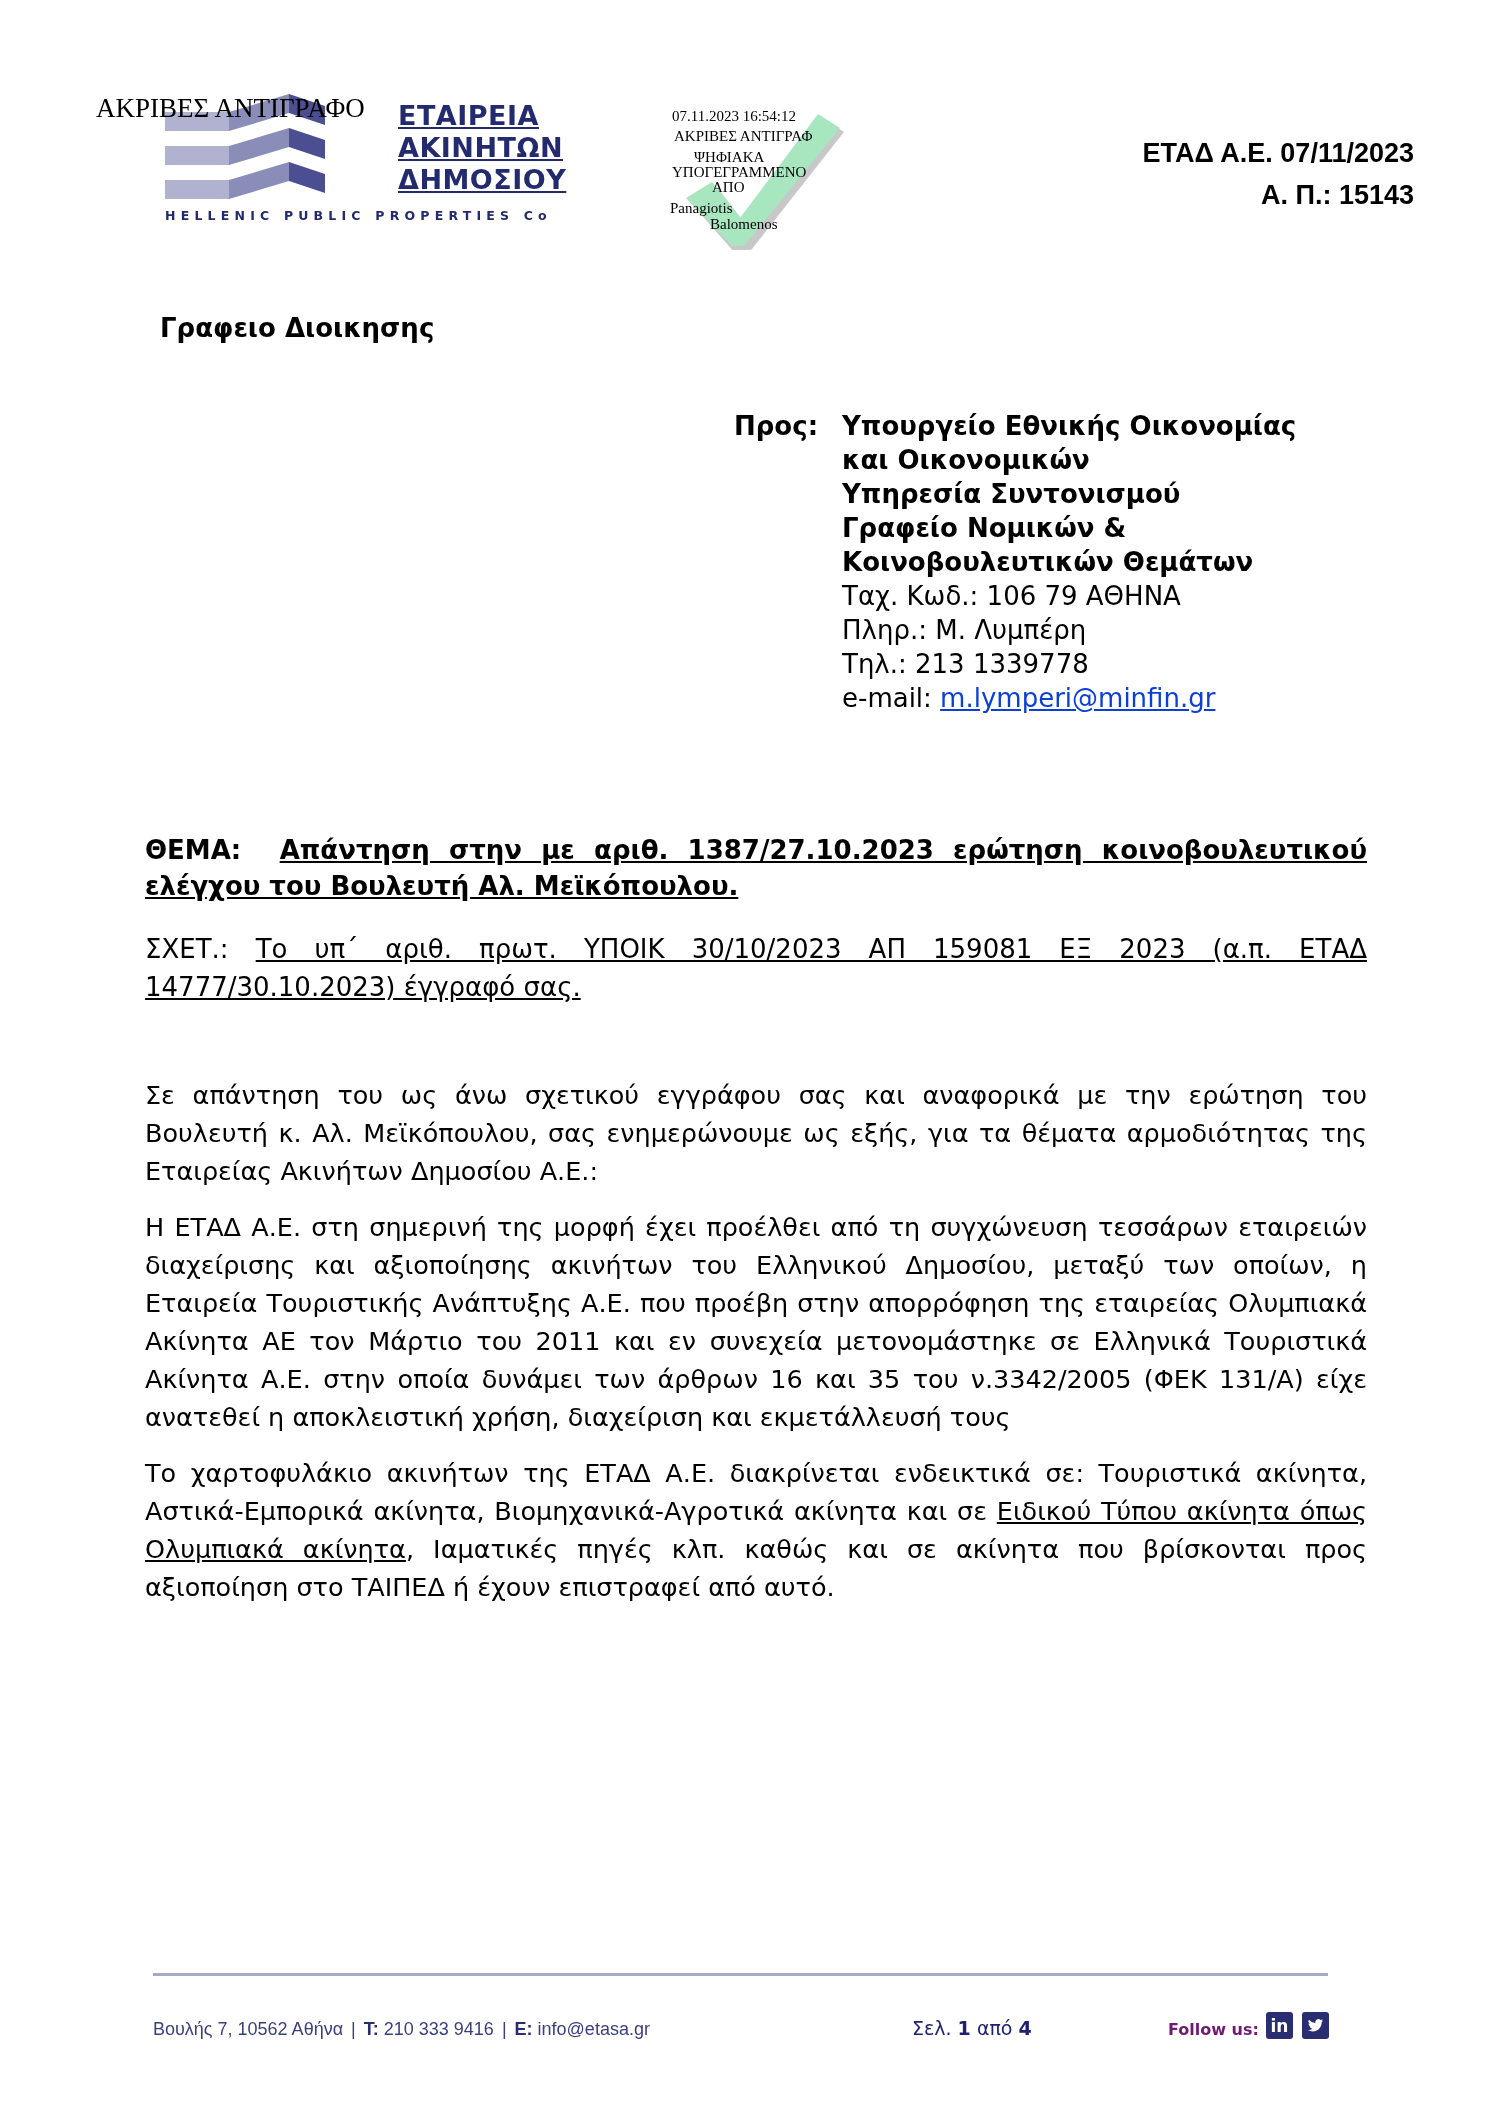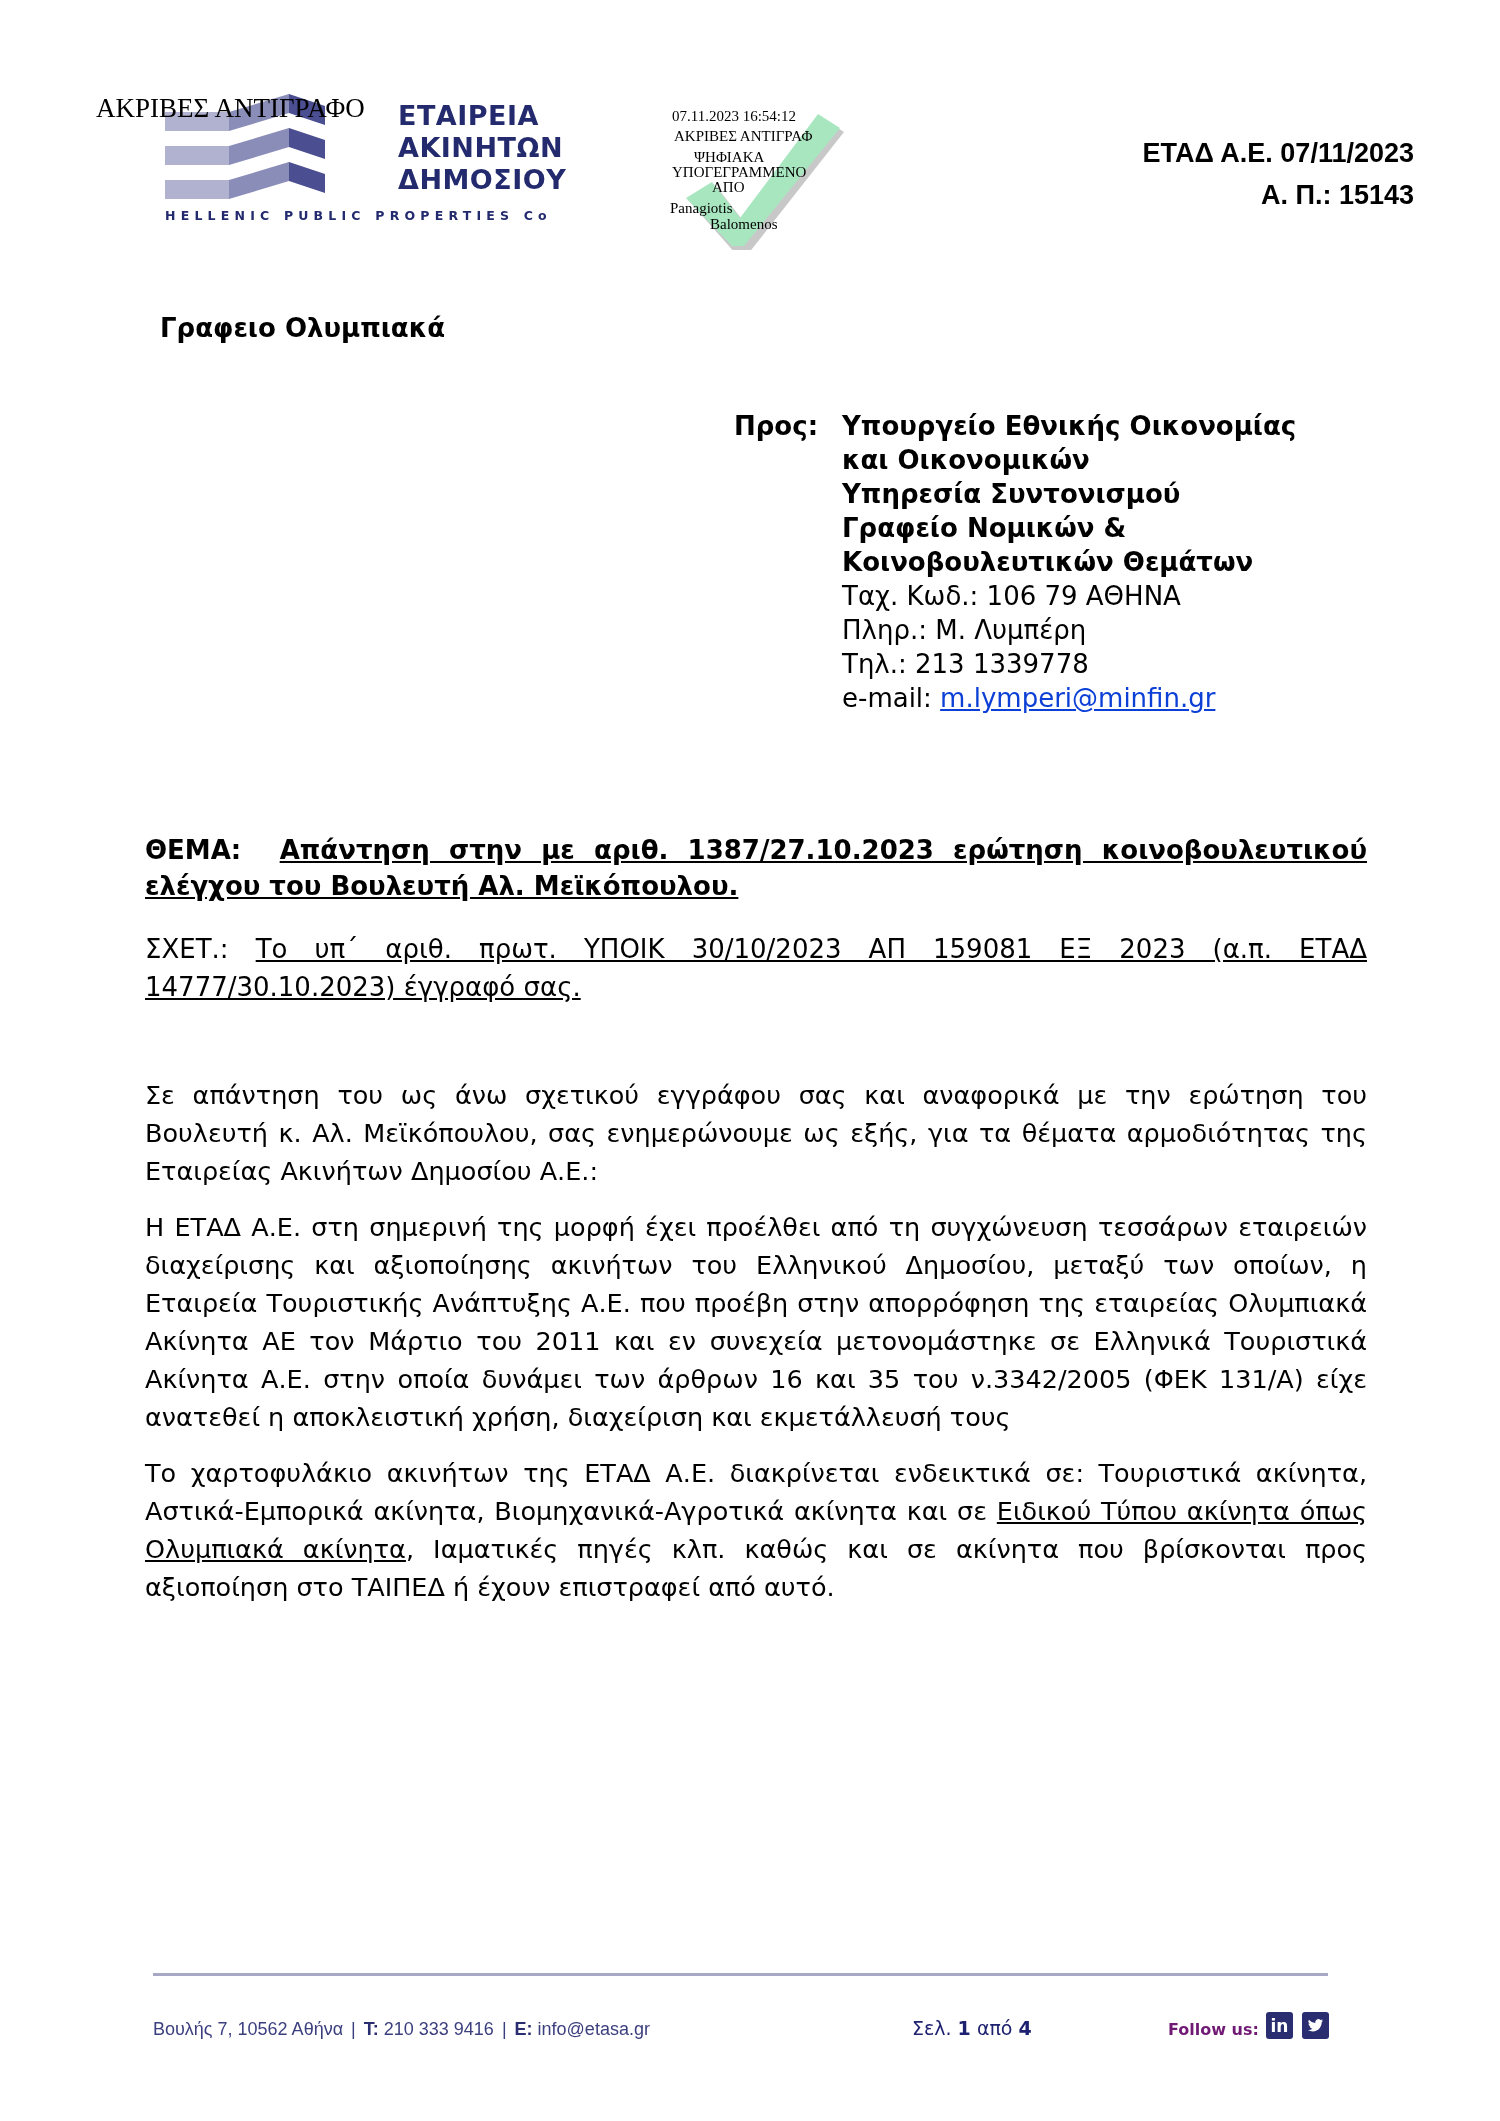--- a/index.html
+++ b/index.html
@@ -1,21 +1,21 @@
 <!DOCTYPE html>
 <html><head>
 <meta charset="utf-8">
 <style>
   html, body { margin: 0; padding: 0; background: #ffffff; }
   body { width: 1500px; height: 2121px; position: relative; overflow: hidden; color: #000; font-family: "DejaVu Sans", sans-serif; }
 
   
   .logo { position: absolute; left: 165px; top: 82px; width: 420px; height: 150px; }
   .logo-mark { position: absolute; left: 0; top: 0; width: 160px; height: 120px; }
-  .logo-text { position: absolute; left: 233px; top: 18px; width: 200px; font-family: "DejaVu Sans", sans-serif; font-weight: bold; color: #232a6e; font-size: 27px; line-height: 32px; letter-spacing: 0.5px; }
+  .logo-text { position: absolute; left: 233px; top: 18px; width: 200px; font-family: "DejaVu Sans", sans-serif; font-weight: bold; color: #232a6e; font-size: 27px; line-height: 32px; letter-spacing: 0.5px; text-decoration: underline; }
   .logo-tagline { position: absolute; left: 0; top: 126px; width: 440px; font-family: "DejaVu Sans", sans-serif; font-weight: bold; color: #232a6e; font-size: 12.5px; letter-spacing: 5.2px; white-space: nowrap; }
   .copy-stamp { position: absolute; left: 96px; top: 93px; font-family: "Liberation Serif", serif; font-size: 27px; color: #000; white-space: nowrap; z-index: 3; }
 
   
   .sig { position: absolute; left: 668px; top: 90px; width: 190px; height: 160px; }
   .sig svg { position: absolute; left: 0; top: 0; }
   .sig-text { position: absolute; font-family: "Liberation Serif", serif; font-size: 15px; line-height: 15px; color: #000; white-space: nowrap; }
 
   
   .protocol { position: absolute; right: 86px; top: 132px; text-align: right; font-family: "Liberation Sans", sans-serif; font-weight: bold; font-size: 27px; line-height: 42px; }
@@ -91,21 +91,21 @@
   <div class="sig-text" style="left:44px; top:90px;">ΑΠΟ</div>
   <div class="sig-text" style="left:2px; top:111px;">Panagiotis</div>
   <div class="sig-text" style="left:2px; top:127px;margin-left:40px;">Balomenos</div>
 </div>
 
 <div class="protocol">
   <div>ΕΤΑΔ Α.Ε. 07/11/2023</div>
   <div>Α. Π.: 15143</div>
 </div>
 
-<div class="office">Γραφειο Ολυμπιακά</div>
+<div class="office">Γραφειο Διοικησης</div>
 
 <div class="to">
   <div class="to-label">Προς:</div>
   <div class="to-lines">
     <span class="b">Υπουργείο Εθνικής Οικονομίας</span>
     <span class="b">και Οικονομικών</span>
     <span class="b">Υπηρεσία Συντονισμού</span>
     <span class="b">Γραφείο Νομικών &amp;</span>
     <span class="b">Κοινοβουλευτικών Θεμάτων</span>
     <span class="n">Ταχ. Κωδ.: 106 79 ΑΘΗΝΑ</span>

